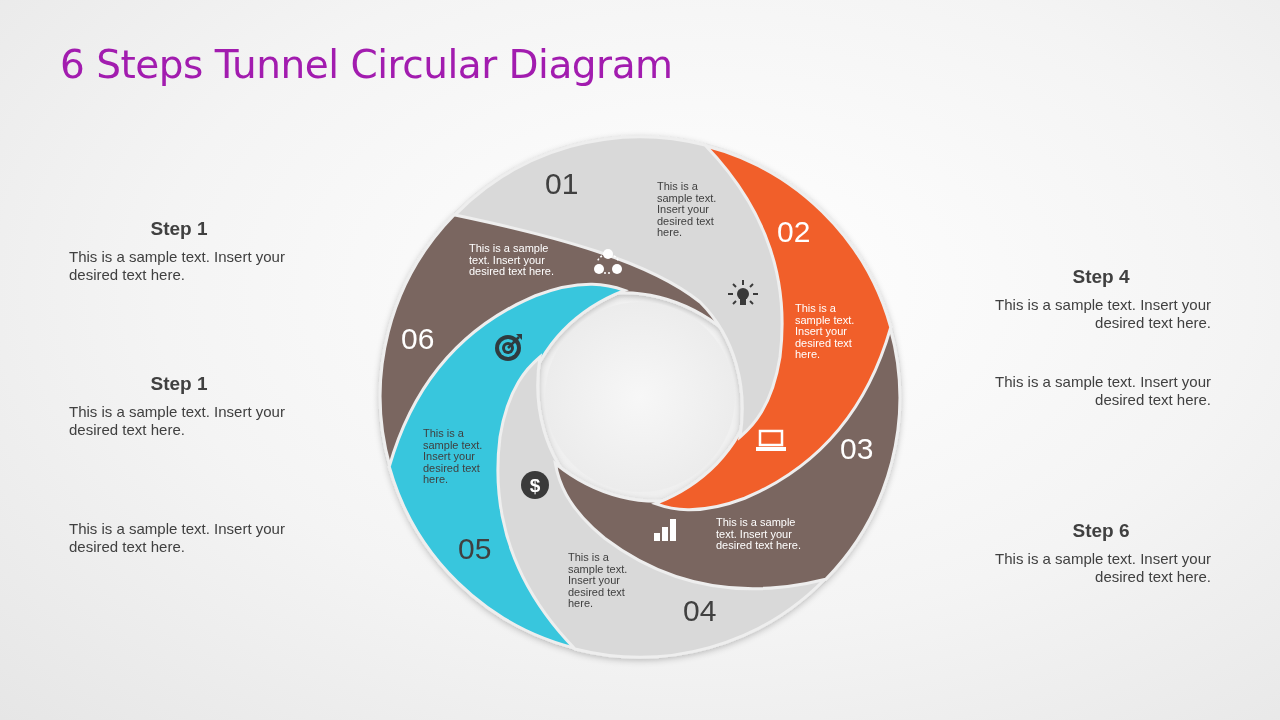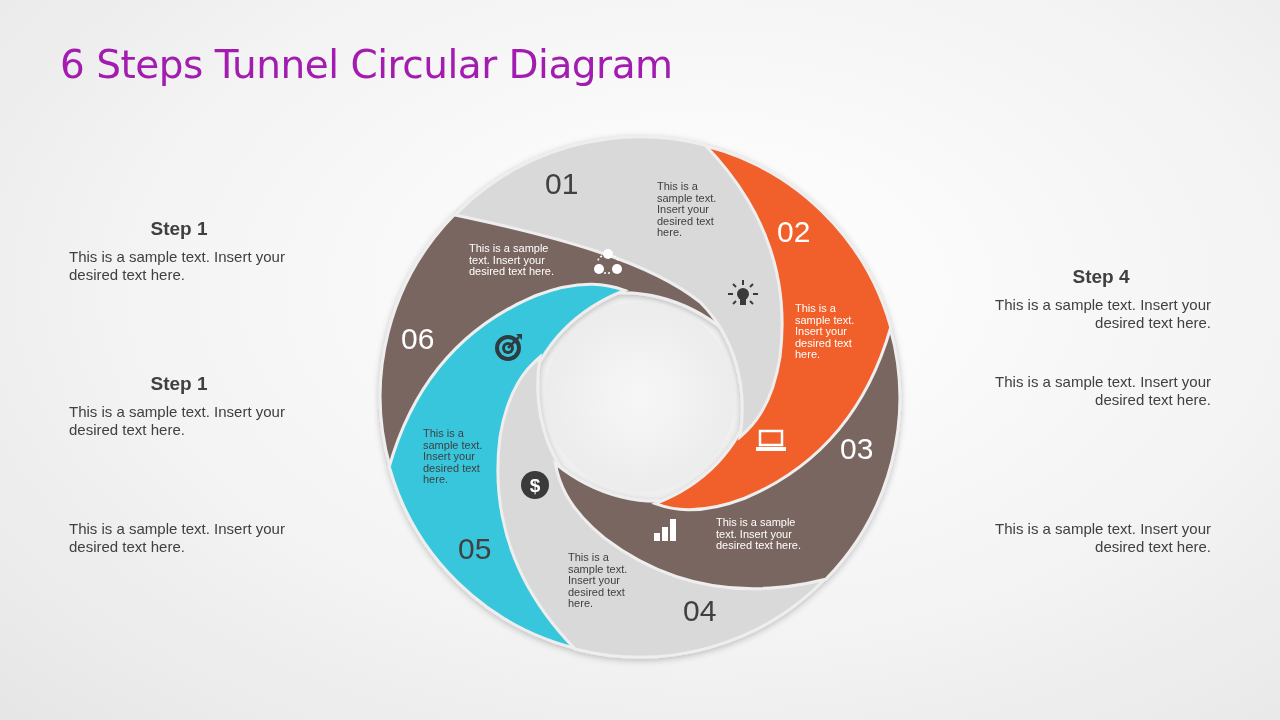--- a/index.html
+++ b/index.html
@@ -41,20 +41,21 @@
 </div>
 
 <div class="step right" style="top:218px;margin-top:48px;">
   <div class="h">Step 4</div>
   <div class="t">This is a sample text. Insert your desired text here.</div>
 </div>
 <div class="step right" style="top:373px;">
   <div class="t">This is a sample text. Insert your desired text here.</div>
 </div>
 <div class="step right" style="top:520px;">
+  <div class="h">Step 6</div>
   <div class="t">This is a sample text. Insert your desired text here.</div>
 </div>
 
 <svg class="diagram" width="1280" height="720" viewBox="0 0 1280 720">
   <defs>
     <filter id="sh" x="-20%" y="-20%" width="140%" height="140%">
       <feDropShadow dx="0" dy="2" stdDeviation="3" flood-color="#000" flood-opacity="0.22"></feDropShadow>
     </filter>
     <radialGradient id="hole" cx="50%" cy="50%" r="50%">
       <stop offset="0%" stop-color="#f7f7f7"></stop>

